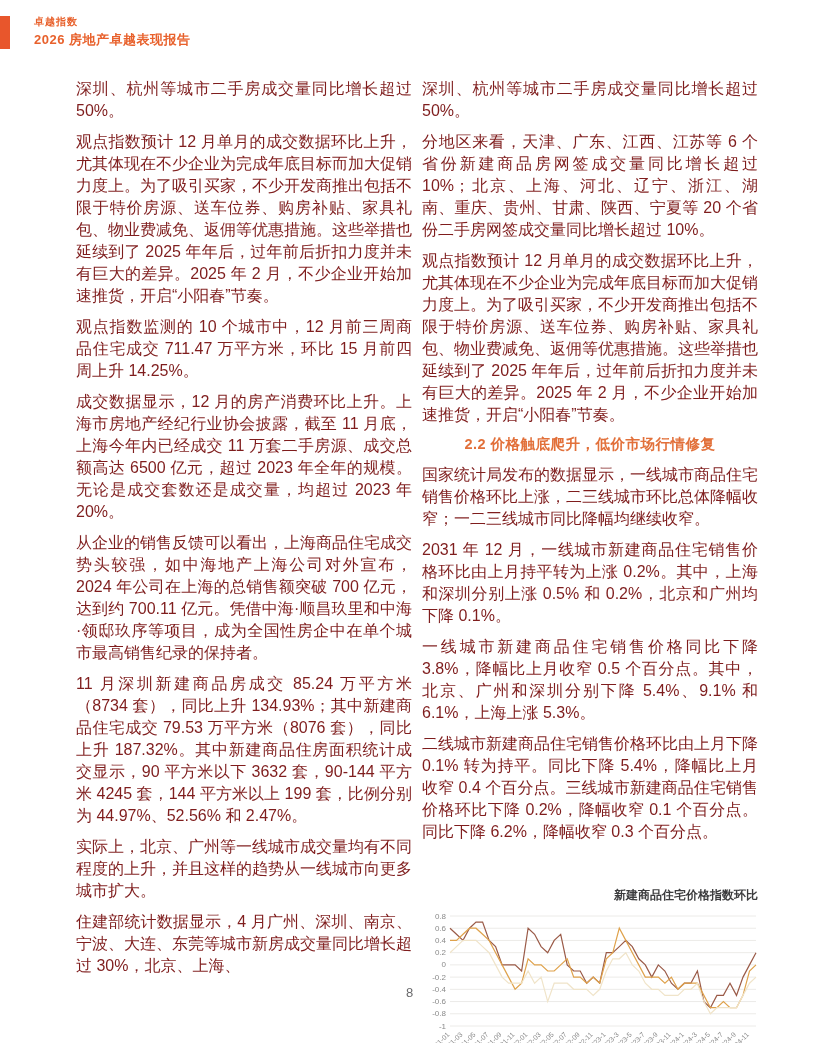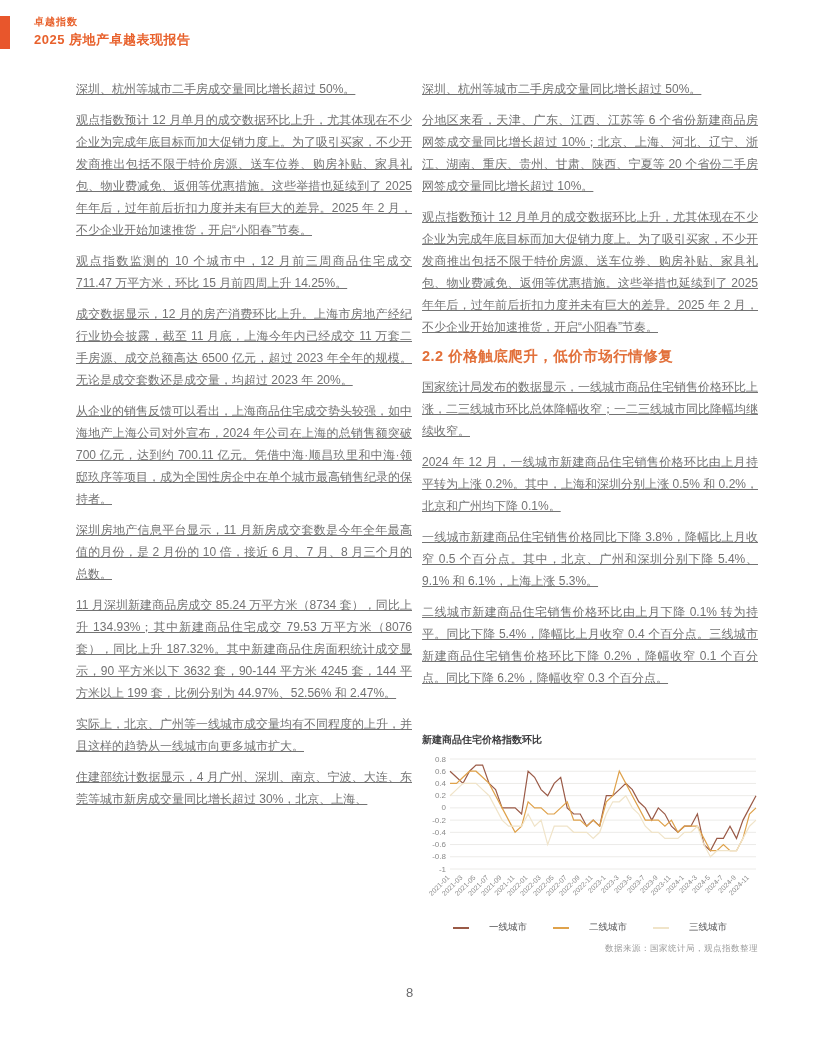--- a/index.html
+++ b/index.html
@@ -12,77 +12,76 @@
   
   .header { position:absolute; top:15px; left:0; display:flex; align-items:center; }
   .header-bar { width:10px; height:33px; background:#e8562c; }
   .header-text { margin-left:24px; color:#e8612c; }
   .brand { font-size:10px; font-weight:bold; letter-spacing:1px; }
   .report-title { font-size:13px; font-weight:bold; margin-top:2px; letter-spacing:0.5px; }
   
   .columns { position:absolute; top:78px; left:76px; width:682px; display:flex; gap:10px; }
   .col { width:336px; }
   .col p {
-    font-size:12px; line-height:22px; color:#737373;
-    text-align:justify; margin-bottom:9px;text-decoration:underline;
+    font-size:16px; line-height:22px; color:#7f1d1d;
+    text-align:justify; margin-bottom:9px;
   }
   .section-heading {
     color:#e2703a; font-weight:bold; font-size:14.5px;
-    margin:8px 0 10px 0; letter-spacing:0.5px;
+    margin:8px 0 10px 0; letter-spacing:0.5px;text-align:center;
   }
   
   .chart-block { margin-top:10px; width:100%; }
-  .chart-title { text-align:left; font-size:10px; font-weight:bold; color:#3c3c3e; margin-bottom:4px;margin-top:44px; }
+  .chart-title { text-align:right; font-size:12px; font-weight:bold; color:#3c3c3e; margin-bottom:4px;margin-top:44px; }
   .chart-svg-wrap { width:100%;text-align:right; }
   svg { display:block; }
   .ytick { font-size:8px; fill:#8a8a8a; font-family:"Liberation Sans","DejaVu Sans",sans-serif; }
   .xtick { font-size:7px; fill:#8a8a8a; font-family:"Liberation Sans","DejaVu Sans",sans-serif; }
   .chart-legend { display:flex; justify-content:center; gap:26px; margin-top:2px; }
   .legend-item { display:flex; align-items:center; gap:20px; font-size:9.5px; color:#555557; }
   .legend-swatch { display:inline-block; width:16px; height:2px; }
   .chart-source { text-align:right; font-size:8.5px; color:#9b9b9b; margin-top:9px; letter-spacing:0.5px; }
   
   .page-number { position:absolute; top:985px; left:0; width:100%; text-align:center; font-size:13px; color:#6a6a6c; }
 </style>
 </head>
 <body>
 
 <div class="page">
 
   <div class="header">
     <div class="header-bar"></div>
     <div class="header-text">
       <div class="brand">卓越指数</div>
-      <div class="report-title">2025 房地产卓越表现报告</div>
+      <div class="report-title">2026 房地产卓越表现报告</div>
     </div>
   </div>
 
   <div class="columns">
 
     <div class="col">
       <p>深圳、杭州等城市二手房成交量同比增长超过 50%。</p>
       <p>观点指数预计 12 月单月的成交数据环比上升，尤其体现在不少企业为完成年底目标而加大促销力度上。为了吸引买家，不少开发商推出包括不限于特价房源、送车位券、购房补贴、家具礼包、物业费减免、返佣等优惠措施。这些举措也延续到了 2025 年年后，过年前后折扣力度并未有巨大的差异。2025 年 2 月，不少企业开始加速推货，开启“小阳春”节奏。</p>
       <p>观点指数监测的 10 个城市中，12 月前三周商品住宅成交 711.47 万平方米，环比 15 月前四周上升 14.25%。</p>
       <p>成交数据显示，12 月的房产消费环比上升。上海市房地产经纪行业协会披露，截至 11 月底，上海今年内已经成交 11 万套二手房源、成交总额高达 6500 亿元，超过 2023 年全年的规模。无论是成交套数还是成交量，均超过 2023 年 20%。</p>
       <p>从企业的销售反馈可以看出，上海商品住宅成交势头较强，如中海地产上海公司对外宣布，2024 年公司在上海的总销售额突破 700 亿元，达到约 700.11 亿元。凭借中海·顺昌玖里和中海·领邸玖序等项目，成为全国性房企中在单个城市最高销售纪录的保持者。</p>
-      <p>深圳房地产信息平台显示，11 月新房成交套数是今年全年最高值的月份，是 2 月份的 10 倍，接近 6 月、7 月、8 月三个月的总数。</p>
       <p>11 月深圳新建商品房成交 85.24 万平方米（8734 套），同比上升 134.93%；其中新建商品住宅成交 79.53 万平方米（8076 套），同比上升 187.32%。其中新建商品住房面积统计成交显示，90 平方米以下 3632 套，90-144 平方米 4245 套，144 平方米以上 199 套，比例分别为 44.97%、52.56% 和 2.47%。</p>
       <p>实际上，北京、广州等一线城市成交量均有不同程度的上升，并且这样的趋势从一线城市向更多城市扩大。</p>
       <p>住建部统计数据显示，4 月广州、深圳、南京、宁波、大连、东莞等城市新房成交量同比增长超过 30%，北京、上海、</p>
     </div>
 
     <div class="col">
       <p>深圳、杭州等城市二手房成交量同比增长超过 50%。</p>
       <p>分地区来看，天津、广东、江西、江苏等 6 个省份新建商品房网签成交量同比增长超过 10%；北京、上海、河北、辽宁、浙江、湖南、重庆、贵州、甘肃、陕西、宁夏等 20 个省份二手房网签成交量同比增长超过 10%。</p>
       <p>观点指数预计 12 月单月的成交数据环比上升，尤其体现在不少企业为完成年底目标而加大促销力度上。为了吸引买家，不少开发商推出包括不限于特价房源、送车位券、购房补贴、家具礼包、物业费减免、返佣等优惠措施。这些举措也延续到了 2025 年年后，过年前后折扣力度并未有巨大的差异。2025 年 2 月，不少企业开始加速推货，开启“小阳春”节奏。</p>
 
       <h2 class="section-heading">2.2 价格触底爬升，低价市场行情修复</h2>
 
       <p>国家统计局发布的数据显示，一线城市商品住宅销售价格环比上涨，二三线城市环比总体降幅收窄；一二三线城市同比降幅均继续收窄。</p>
-      <p>2024 年 12 月，一线城市新建商品住宅销售价格环比由上月持平转为上涨 0.2%。其中，上海和深圳分别上涨 0.5% 和 0.2%，北京和广州均下降 0.1%。</p>
+      <p>2031 年 12 月，一线城市新建商品住宅销售价格环比由上月持平转为上涨 0.2%。其中，上海和深圳分别上涨 0.5% 和 0.2%，北京和广州均下降 0.1%。</p>
       <p>一线城市新建商品住宅销售价格同比下降 3.8%，降幅比上月收窄 0.5 个百分点。其中，北京、广州和深圳分别下降 5.4%、9.1% 和 6.1%，上海上涨 5.3%。</p>
       <p>二线城市新建商品住宅销售价格环比由上月下降 0.1% 转为持平。同比下降 5.4%，降幅比上月收窄 0.4 个百分点。三线城市新建商品住宅销售价格环比下降 0.2%，降幅收窄 0.1 个百分点。同比下降 6.2%，降幅收窄 0.3 个百分点。</p>
 
       <div class="chart-block">
         <div class="chart-title">新建商品住宅价格指数环比</div>
         <div class="chart-svg-wrap">
           <svg id="chart-svg" width="340" height="168" viewBox="0 0 340 168">
               <line x1="28" x2="334" y1="8" y2="8" stroke="#ecebe8" stroke-width="1"></line>
               <text x="24" y="10.5" text-anchor="end" class="ytick">0.8</text>
               <line x1="28" x2="334" y1="20.22222222222223" y2="20.22222222222223" stroke="#ecebe8" stroke-width="1"></line>

